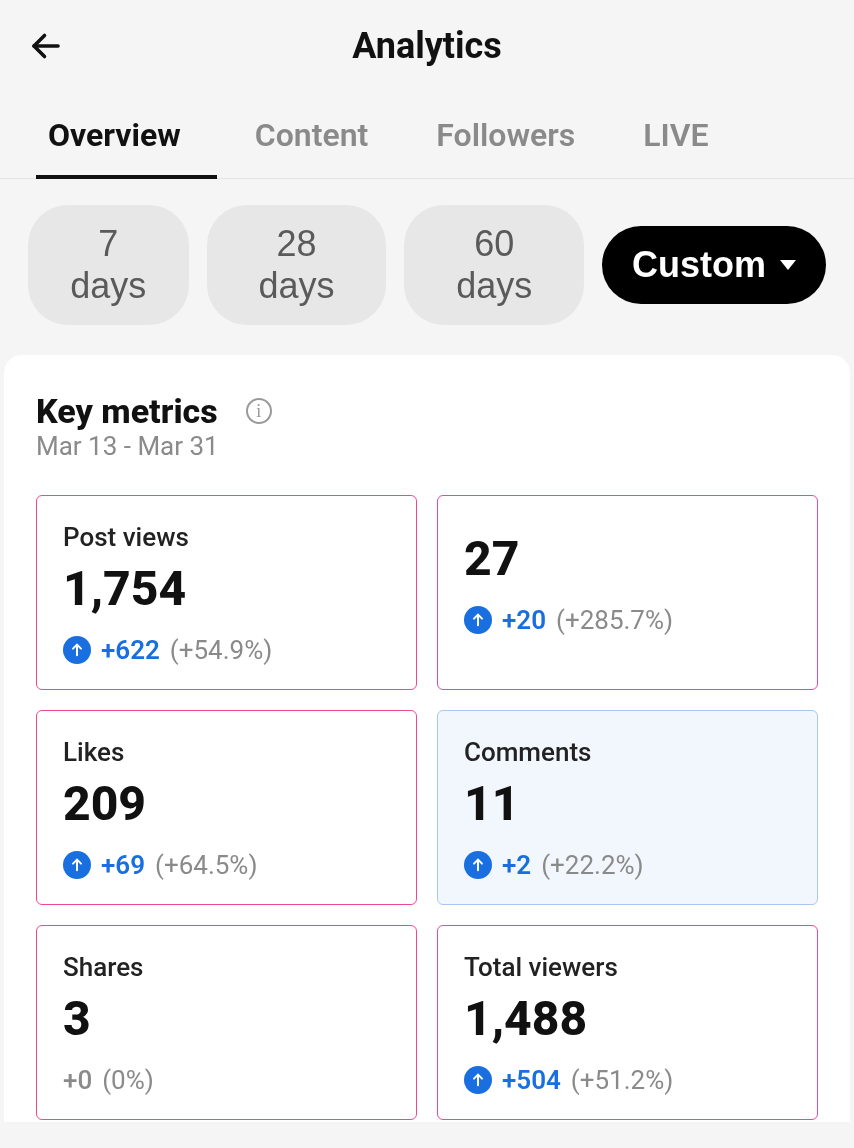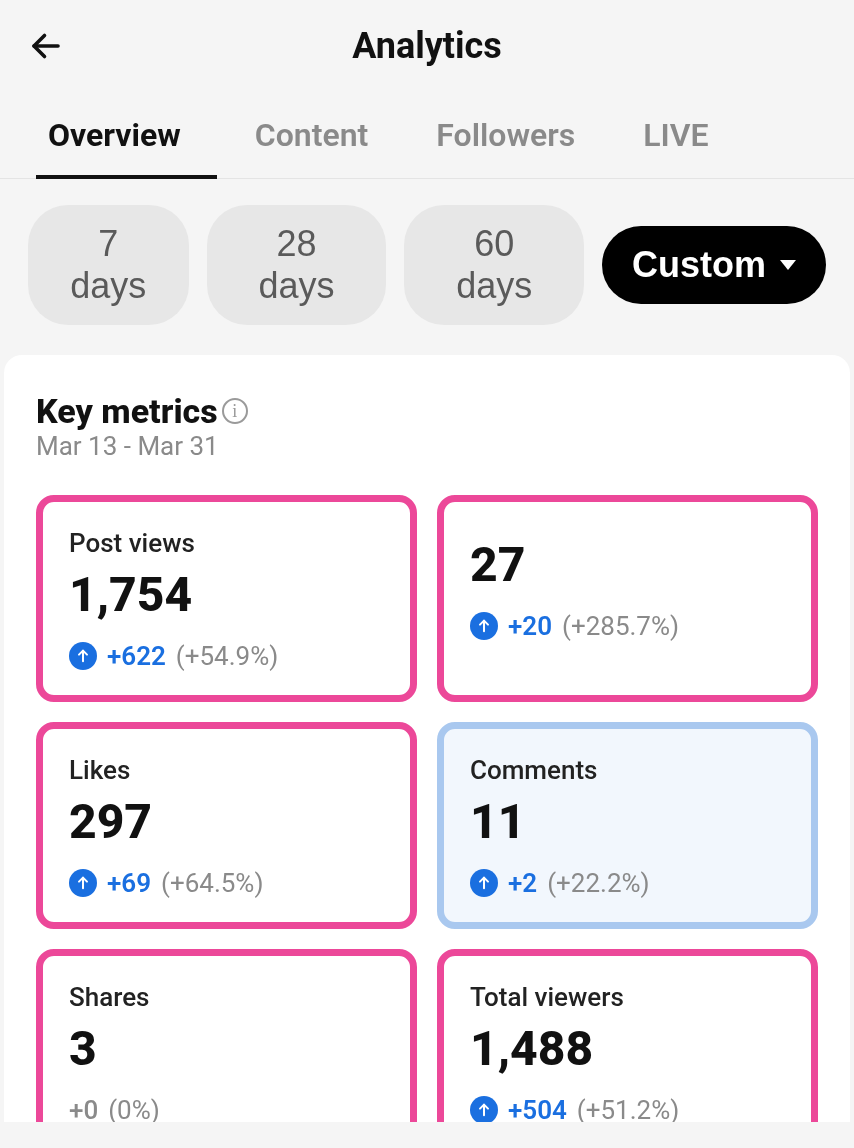--- a/index.html
+++ b/index.html
@@ -118,21 +118,21 @@
   
   .card {
     background: #fff;
     border-radius: 18px 18px 0 0;
     margin: 0 4px;
     padding: 36px 32px 40px 32px;
   }
   .section-head {
     display: flex;
     align-items: center;
-    gap: 4px;
+    gap: 28px;
   }
   .section-title {
     font-size: 34px;
     font-weight: 800;
     color: #111;
   }
   .info-icon {
     width: 26px; height: 26px;
     border: 2px solid #9a9a9a;
     border-radius: 50%;
@@ -148,22 +148,22 @@
   }
 
   
   .grid {
     margin-top: 34px;
     display: grid;
     grid-template-columns: 1fr 1fr;
     gap: 20px;
   }
   .metric {
-    border: 7px solid #ec4899;
-    border-radius: 18px;
+    border: 1px solid #ec4899;
+    border-radius: 6px;
     padding: 26px 26px 24px 26px;
     background: #fff;
   }
   .metric.selected {
     border-color: #a9c8ef;
     background: #f2f7fd;
   }
   .metric-label {
     font-size: 26px;
     color: #222;
@@ -265,21 +265,21 @@
                 <polyline points="6 10 12 4 18 10"></polyline>
               </svg>
           </span>
           <span class="delta-abs">+20</span>
           <span class="delta-pct">(+285.7%)</span>
         </div>
       </div>
 
       <div class="metric">
         <div class="metric-label">Likes</div>
-        <div class="metric-value">297</div>
+        <div class="metric-value">209</div>
         <div class="metric-delta">
           <span class="delta-badge">
             <svg width="16" height="16" viewBox="0 0 24 24" fill="none" stroke="#fff" stroke-width="3" stroke-linecap="round" stroke-linejoin="round">
                 <line x1="12" y1="20" x2="12" y2="4"></line>
                 <polyline points="6 10 12 4 18 10"></polyline>
               </svg>
           </span>
           <span class="delta-abs">+69</span>
           <span class="delta-pct">(+64.5%)</span>
         </div>

